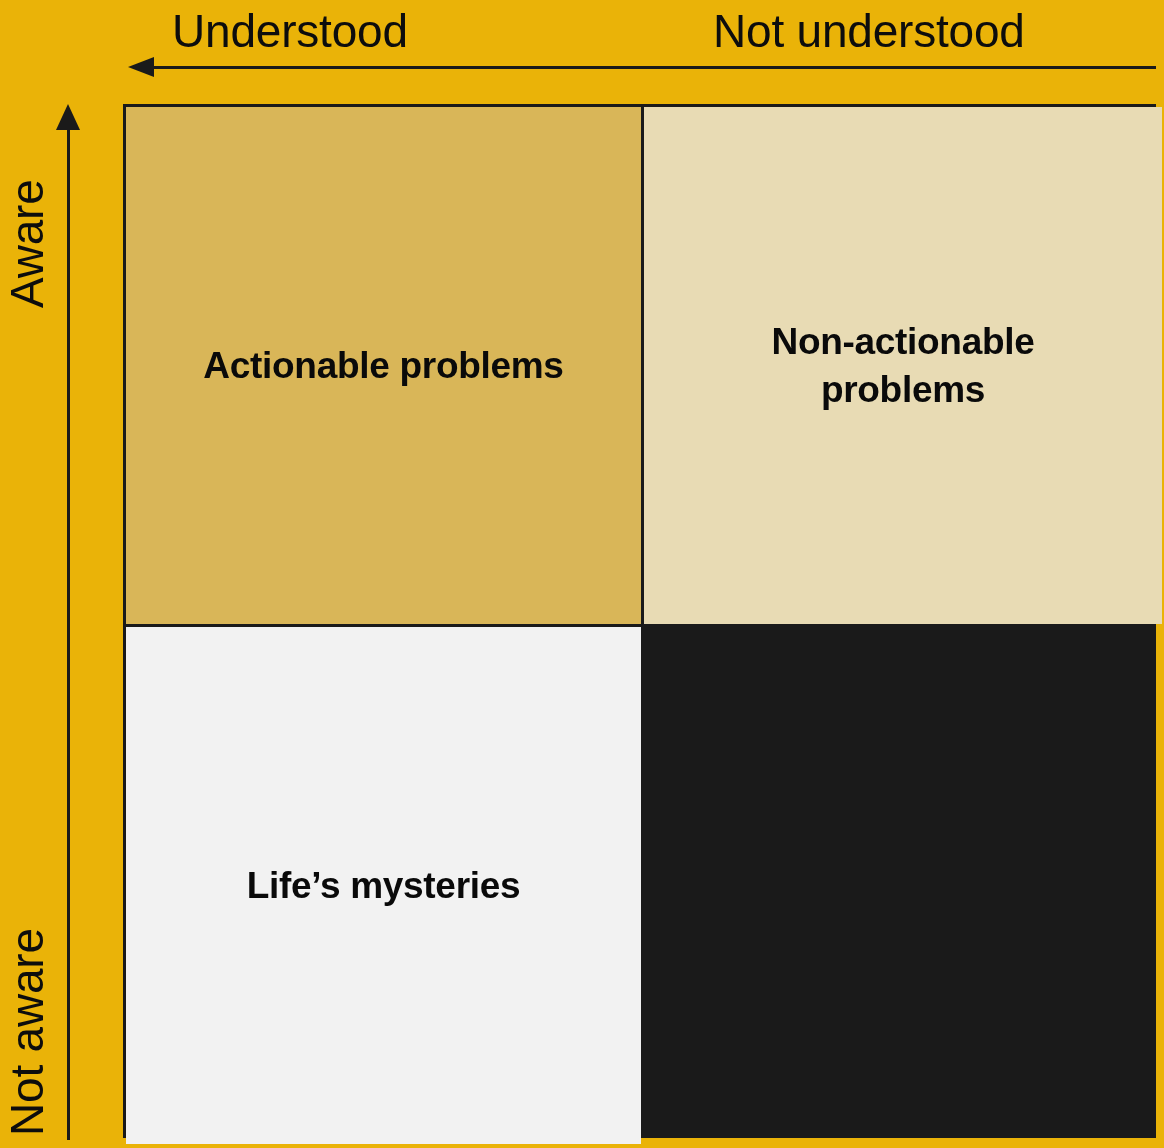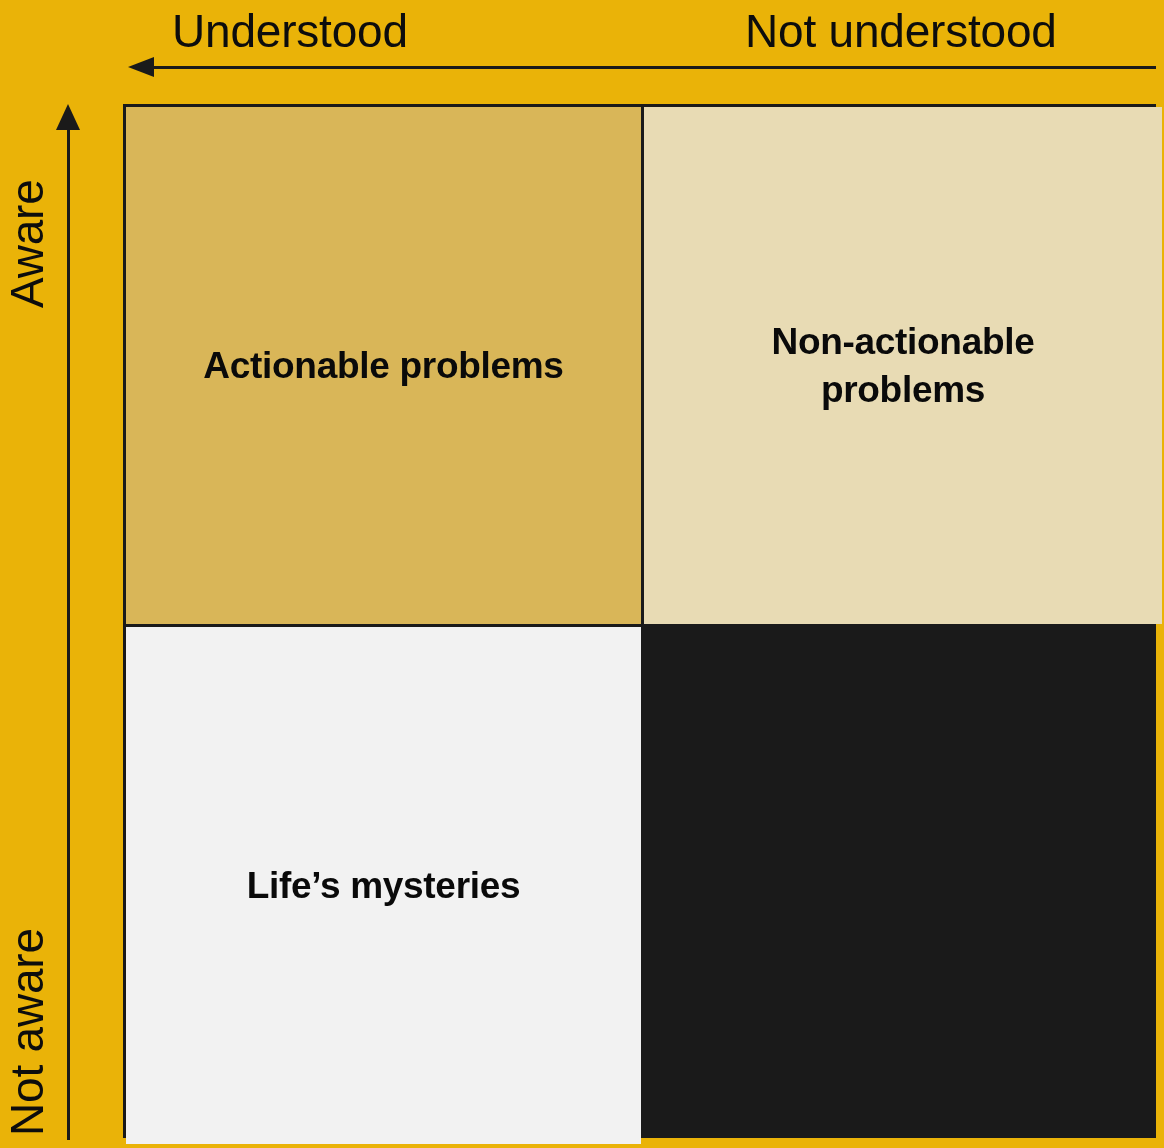--- a/index.html
+++ b/index.html
@@ -146,21 +146,21 @@
     max-width: 92%;
   }
 </style>
 </head>
 <body>
 
 <div id="canvas" style="background: #eab308;">
 
   <div class="axis-label-top" id="label-understood" style="color: rgb(13, 13, 13);">Understood</div>
 
-  <div class="axis-label-top" id="label-not-understood" style="color: rgb(13, 13, 13); margin-left: 32px;">Not understood</div>
+  <div class="axis-label-top" id="label-not-understood" style="color: rgb(13, 13, 13);">Not understood</div>
 
   <div id="axis-top-arrow">
     <div id="axis-top-head" style="border-right-color: rgb(26, 26, 26);"></div>
     <div id="axis-top-shaft" style="background: rgb(26, 26, 26);"></div>
   </div>
 
   <div class="axis-label-side" id="label-aware" style="color: rgb(13, 13, 13);">Aware</div>
 
   <div class="axis-label-side" id="label-not-aware" style="color: rgb(13, 13, 13);">Not aware</div>
 

